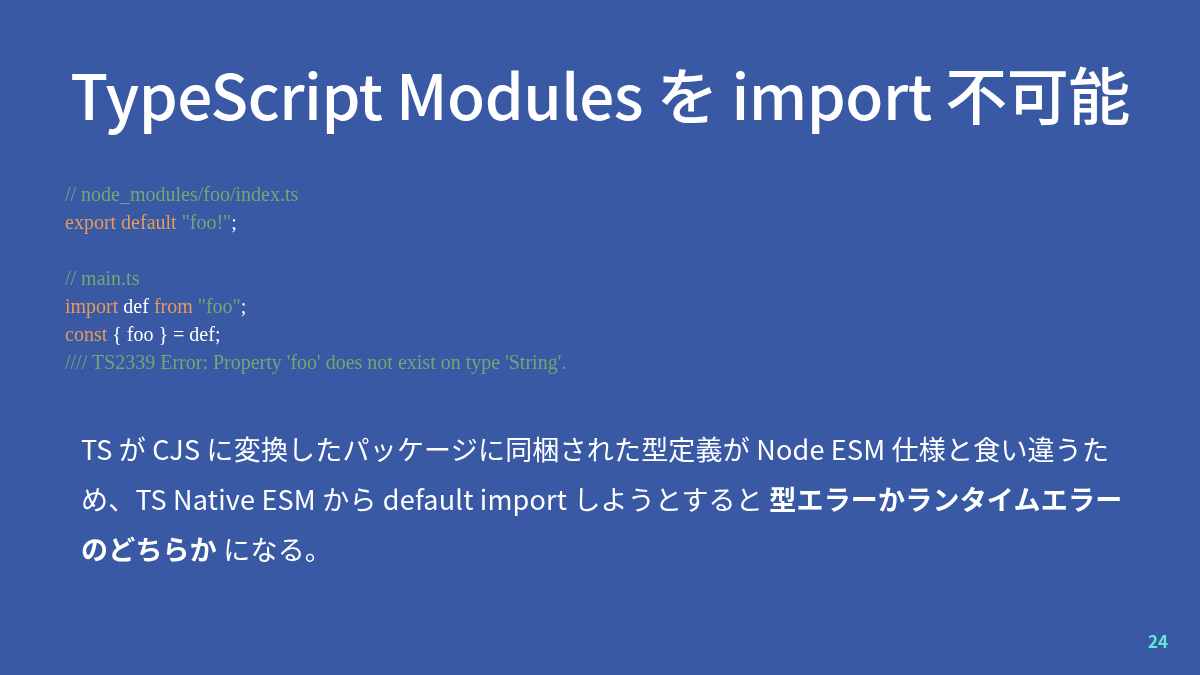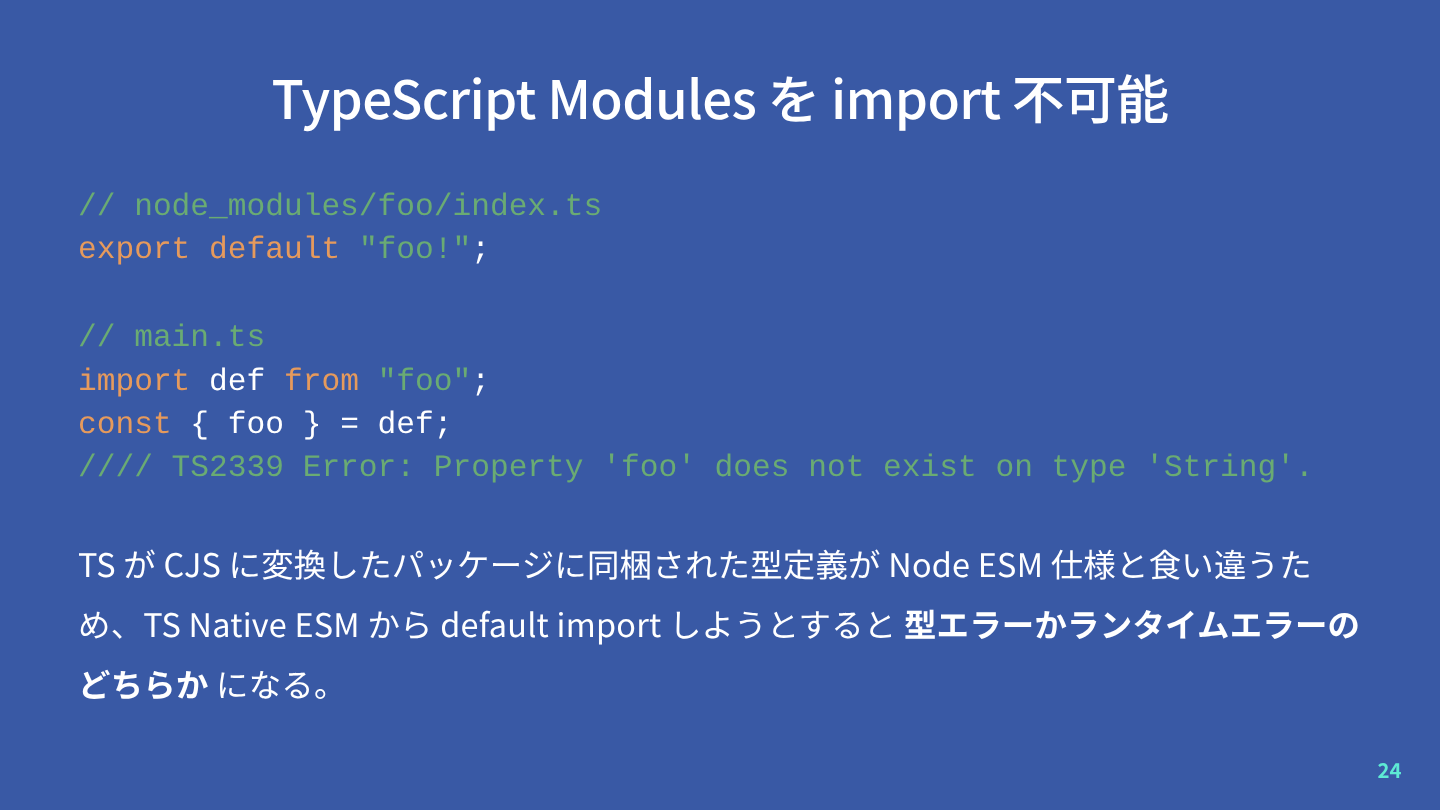--- a/index.html
+++ b/index.html
@@ -5,43 +5,44 @@
   * { margin: 0; padding: 0; box-sizing: border-box; }
   html, body { width: 1200px; height: 675px; overflow: hidden; }
   body {
     background: #3959a5;
     color: #ffffff;
     font-family: "Helvetica Neue", "Hiragino Kaku Gothic ProN", "Noto Sans CJK JP", Arial, sans-serif;
     padding: 48px 65px 0 65px;
     position: relative;
   }
   .title {
-    font-size: 44px;
+    font-size: 62px;
     font-weight: 500;
     text-align: center;
     margin-bottom: 42px;
     letter-spacing: -0.5px;
   }
   .code {
-    font-family: Liberation Mono, monospace;
-    font-size: 26px;
+    font-family: Liberation Serif, serif;
+    font-size: 20px;
     line-height: 1.4;
     white-space: pre;
-    margin-bottom: 36px;
+    margin-bottom: 48px;
   }
   .c-comment { color: #6aab73; }
   .c-keyword { color: #e69a5c; }
   .c-ident   { color: #ffffff; }
   .c-string  { color: #6aab73; }
   .c-punct   { color: #ffffff; }
   .body-text {
     font-size: 27px;
     line-height: 1.85;
     letter-spacing: 0.2px;
     font-weight: 400;
+    margin-left: 16px;
   }
   .body-text .bold { font-weight: 700; }
   .page-num {
     position: absolute;
     bottom: 22px;
     right: 32px;
     font-size: 17px;
     font-weight: 700;
     color: #5eead4;
   }

